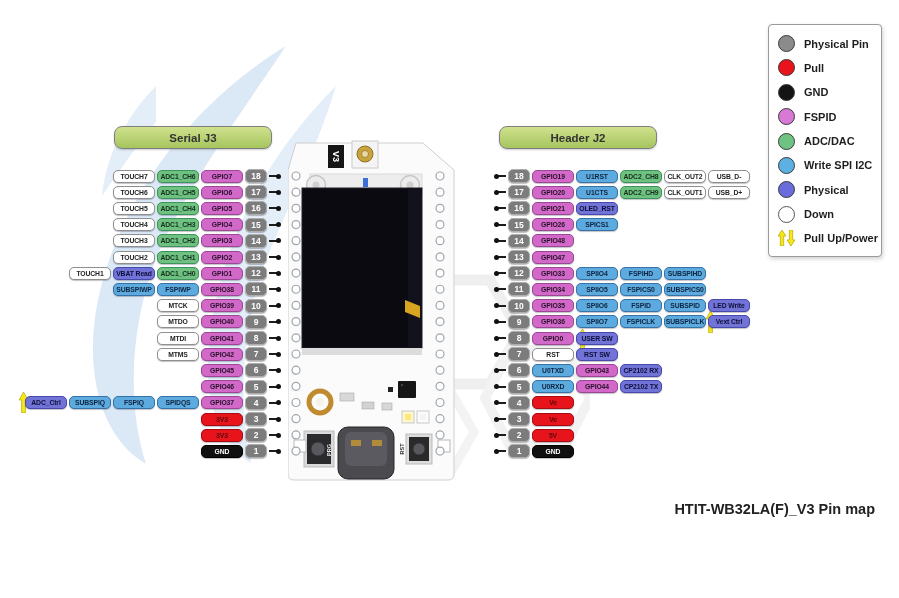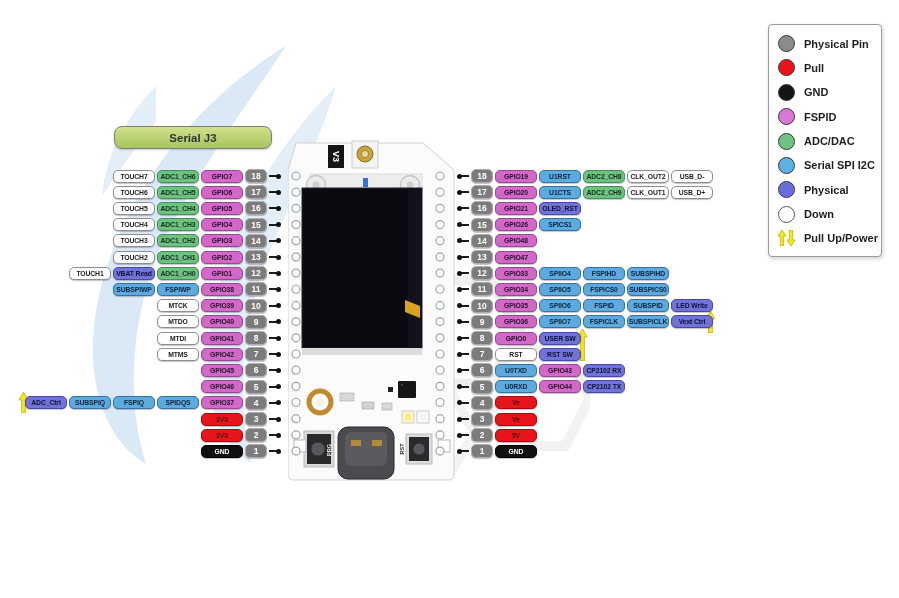--- a/index.html
+++ b/index.html
@@ -3,21 +3,21 @@
 <meta charset="utf-8">
 <style>
   html,body{margin:0;padding:0;background:#fff;}
   .stage{position:relative;width:899px;height:598px;background:#ffffff;overflow:hidden;
          font-family:"Liberation Sans",sans-serif;}
   .wm{position:absolute;z-index:0;}
   .hdr{position:absolute;width:156px;height:21px;border:1px solid #7e7e7e;border-radius:8px;
        background:linear-gradient(180deg,#cfe18d,#a6c55e);display:flex;align-items:center;
        justify-content:center;font-weight:bold;font-size:11.5px;color:#333;z-index:3;
        box-shadow:0 1px 2px rgba(0,0,0,.2);}
-  .row{position:absolute;display:flex;align-items:center;gap:2px;height:14px;z-index:3;}
+  .row{position:absolute;display:flex;align-items:center;gap:2px;height:14px;z-index:3;margin-left:37px;}
   .cell{width:42px;height:13px;border-radius:5px;border:1px solid;display:flex;align-items:center;
         justify-content:center;font-weight:bold;font-size:6.8px;letter-spacing:-0.1px;
         box-sizing:border-box;box-shadow:0 1px 1px rgba(40,40,60,.28);white-space:nowrap;flex:none;}
   .pinbox{width:22px;height:14px;border-radius:5px;background:#7c7c7c;border:1.5px solid #aeaeae;
         color:#fff;font-weight:bold;font-size:8.5px;display:flex;align-items:center;
         justify-content:center;box-sizing:border-box;flex:none;box-shadow:0 1px 1px rgba(40,40,60,.3);}
   .conn{position:relative;width:10px;height:2px;background:#1c1c1c;flex:none;}
   .conn::after{content:'';position:absolute;width:5px;height:5px;border-radius:50%;background:#111;top:-1.5px;}
   .conn.conn-l::after{right:-2px;}
   .conn.conn-r::after{left:-2px;}
@@ -153,20 +153,21 @@
         <circle cx="8" cy="278.7" r="4" fill="#ffffff" stroke="#9fa6ad" stroke-width="1.2"></circle>
         <circle cx="152" cy="278.7" r="4" fill="#ffffff" stroke="#9fa6ad" stroke-width="1.2"></circle>
         <circle cx="8" cy="294.88" r="4" fill="#ffffff" stroke="#9fa6ad" stroke-width="1.2"></circle>
         <circle cx="152" cy="294.88" r="4" fill="#ffffff" stroke="#9fa6ad" stroke-width="1.2"></circle>
         <circle cx="8" cy="311.06" r="4" fill="#ffffff" stroke="#9fa6ad" stroke-width="1.2"></circle>
         <circle cx="152" cy="311.06" r="4" fill="#ffffff" stroke="#9fa6ad" stroke-width="1.2"></circle>
       </g>
   </svg>
 
   <div class="hdr" style="left:114px;top:126px;">Serial J3</div>
+  <div class="hdr" style="left:499px;top:126px;">Header J2</div>
 
   <div id="j3-rows">
       <div class="row" style="top: 169px; right: 620px;">
         <div class="cell" style="background: rgb(255, 255, 255); border-color: rgb(143, 143, 143); color: rgb(34, 34, 34);">TOUCH7</div>
         <div class="cell" style="background: rgb(110, 193, 128); border-color: rgb(61, 148, 88); color: rgb(20, 48, 29);">ADC1_CH6</div>
         <div class="cell" style="background: rgb(210, 104, 199); border-color: rgb(156, 71, 150); color: rgb(38, 17, 43);">GPIO7</div>
         <div class="pinbox">18</div>
         <div class="conn conn-l"></div>
       </div>
       <div class="row" style="top: 185.2px; right: 620px;">
@@ -429,21 +430,21 @@
       <div class="legend-item">
         <div class="swatch" style="background: rgb(216, 121, 214);"></div>
         <div class="legend-label">FSPID</div>
       </div>
       <div class="legend-item">
         <div class="swatch" style="background: rgb(111, 195, 130);"></div>
         <div class="legend-label">ADC/DAC</div>
       </div>
       <div class="legend-item">
         <div class="swatch" style="background: rgb(92, 176, 226);"></div>
-        <div class="legend-label">Serial SPI I2C</div>
+        <div class="legend-label">Write SPI I2C</div>
       </div>
       <div class="legend-item">
         <div class="swatch" style="background: rgb(107, 108, 219);"></div>
         <div class="legend-label">Physical</div>
       </div>
       <div class="legend-item">
         <div class="swatch" style="background: rgb(255, 255, 255); border-color: rgb(85, 85, 85);"></div>
         <div class="legend-label">Down</div>
       </div>
       <div class="legend-item">
@@ -452,14 +453,15 @@
             <polygon points="4,0 8,6.08 5.68,6.08 5.68,16 2.3200000000000003,16 2.3200000000000003,6.08 0,6.08" fill="#f8e717" stroke="#b5a509" stroke-width="0.7"></polygon>
           </svg>
           <svg width="8" height="16">
             <polygon points="4,16 8,9.92 5.68,9.92 5.68,0 2.3200000000000003,0 2.3200000000000003,9.92 0,9.92" fill="#f8e717" stroke="#b5a509" stroke-width="0.7"></polygon>
           </svg>
         </div>
         <div class="legend-label">Pull Up/Power</div>
       </div>
     </div>
 
+  <div class="title">HTIT-WB32LA(F)_V3 Pin map</div>
 
 </div>
 
 </body></html>

